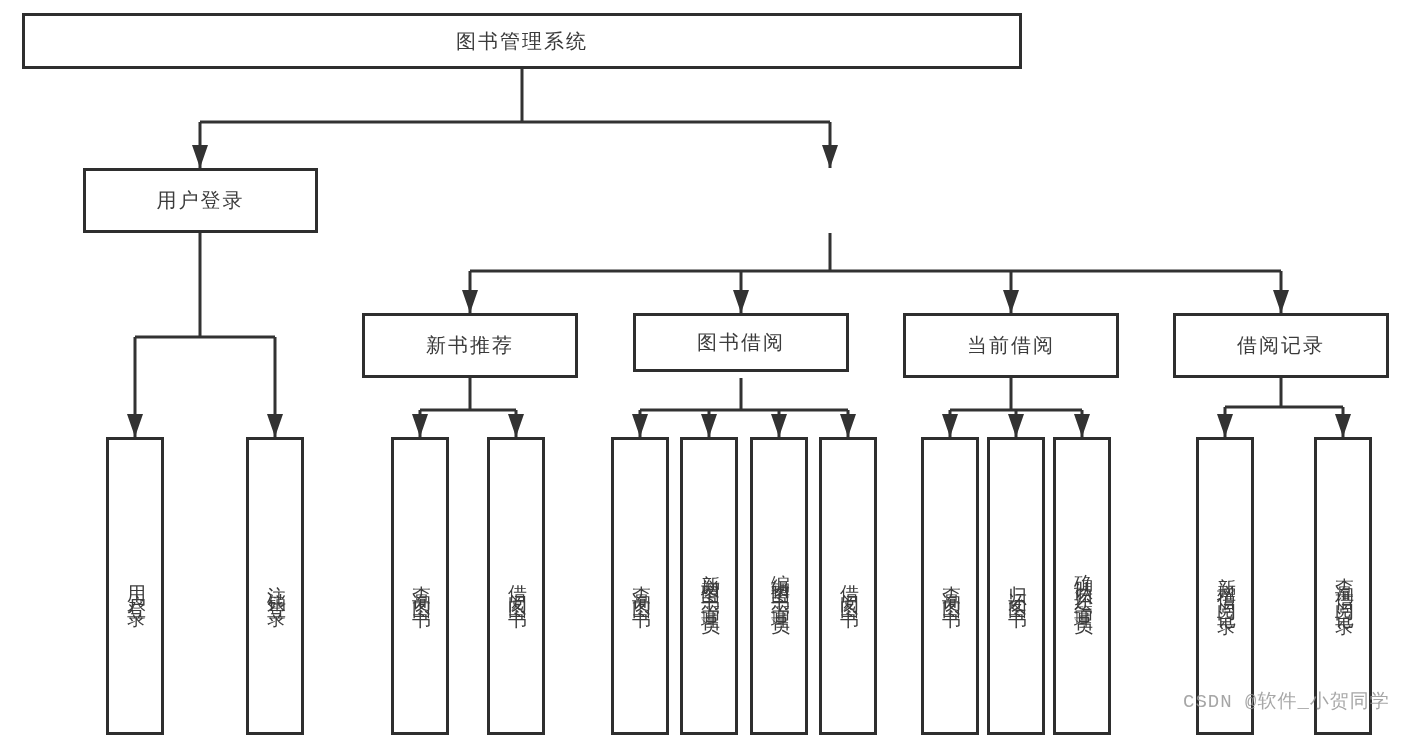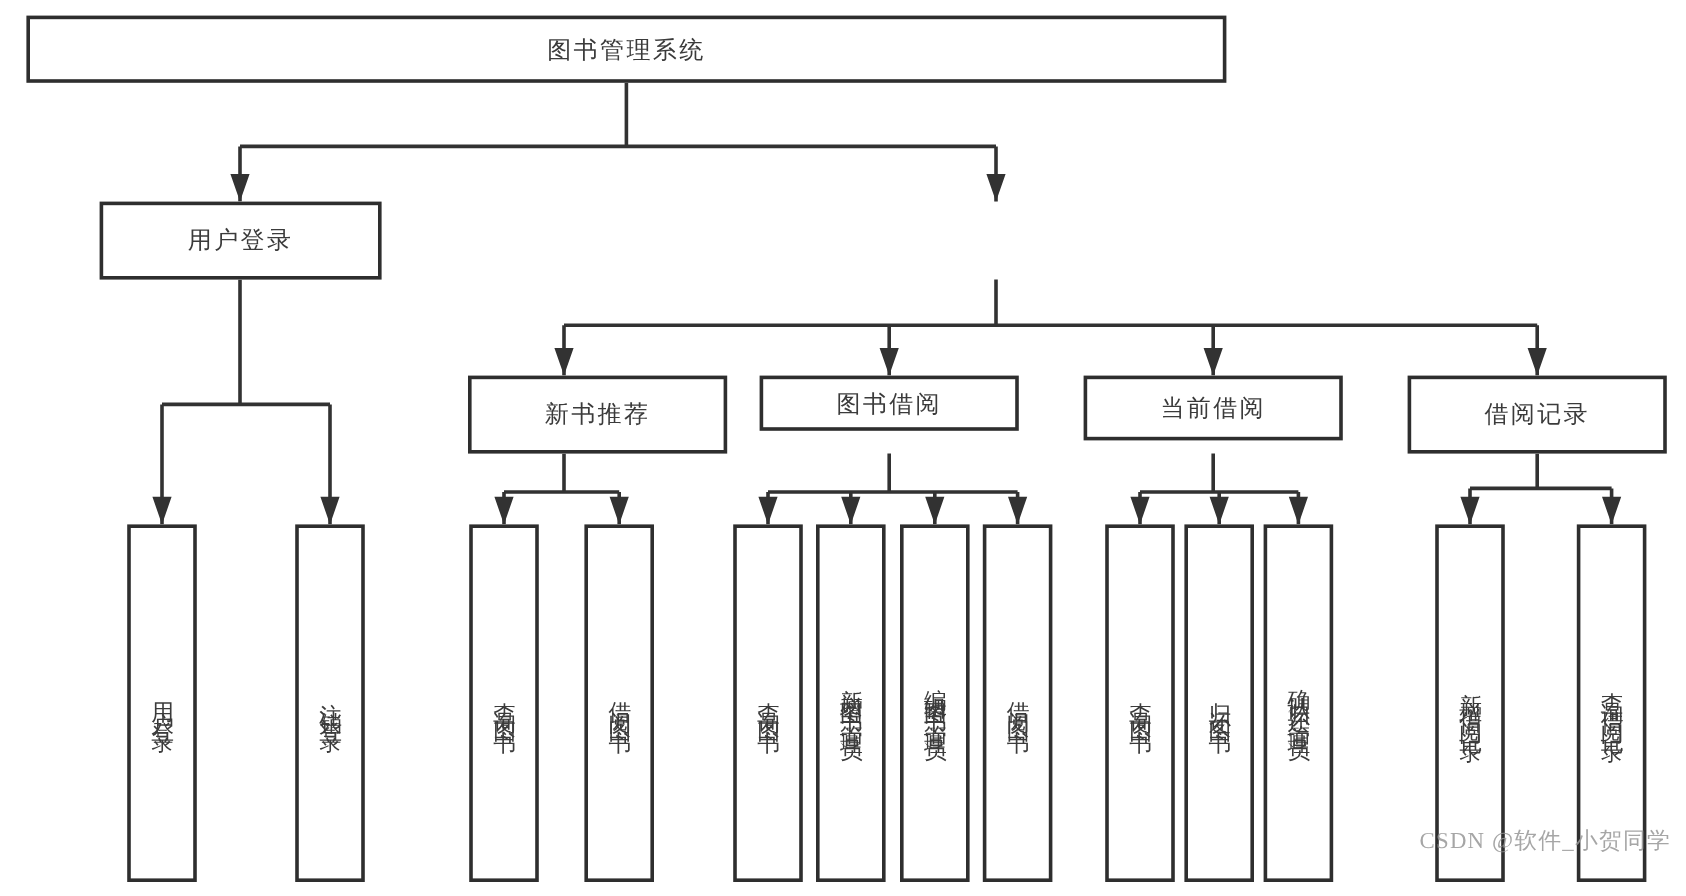--- a/index.html
+++ b/index.html
@@ -1,21 +1,21 @@
 <!DOCTYPE html>
 <html><head>
 <meta charset="utf-8">
 <style>
   html, body { margin: 0; padding: 0; background: #ffffff; }
   .canvas {
     position: relative;
     width: 1405px;
     height: 747px;
     background: #ffffff;
-    font-family: Liberation Serif, serif;
+    font-family: Liberation Mono, monospace;
     overflow: hidden;
   }
   svg.connectors {
     position: absolute;
     left: 0; top: 0;
     width: 1405px; height: 747px;
     z-index: 0;
   }
   .box {
     position: absolute;
@@ -86,23 +86,23 @@
       M771 414 L787 414 L779 437 Z  M840 414 L856 414 L848 437 Z
       M942 414 L958 414 L950 437 Z  M1008 414 L1024 414 L1016 437 Z
       M1074 414 L1090 414 L1082 437 Z  M1217 414 L1233 414 L1225 437 Z
       M1335 414 L1351 414 L1343 437 Z"></path>
   </svg>
 
   <div class="box" style="left:22px; top:13px; width:1000px; height:56px;">图书管理系统</div>
 
   <div class="box" style="left:83px; top:168px; width:235px; height:65px;">用户登录</div>
 
-  <div class="box" style="left:362px; top:313px; width:216px; height:65px;margin-left:28px;">新书推荐</div>
-  <div class="box" style="left:633px; top:313px; width:216px; height:46px;">图书借阅</div>
-  <div class="box" style="left:903px; top:313px; width:216px; height:54px;">当前借阅</div>
+  <div class="box" style="left:362px; top:313px; width:216px; height:65px;">新书推荐</div>
+  <div class="box" style="left:633px; top:313px; width:216px; height:59px;">图书借阅</div>
+  <div class="box" style="left:903px; top:313px; width:216px; height:65px;">当前借阅</div>
   <div class="box" style="left:1173px; top:313px; width:216px; height:65px;">借阅记录</div>
 
   <div class="col" style="left:106px;">用户登录</div>
   <div class="col" style="left:246px;">注销登录</div>
 
   <div class="col" style="left:391px;">查询图书</div>
   <div class="col" style="left:487px;">借阅图书</div>
 
   <div class="col" style="left:611px;">查询图书</div>
   <div class="col long" style="left:680px;">新增图书（管理员）</div>

